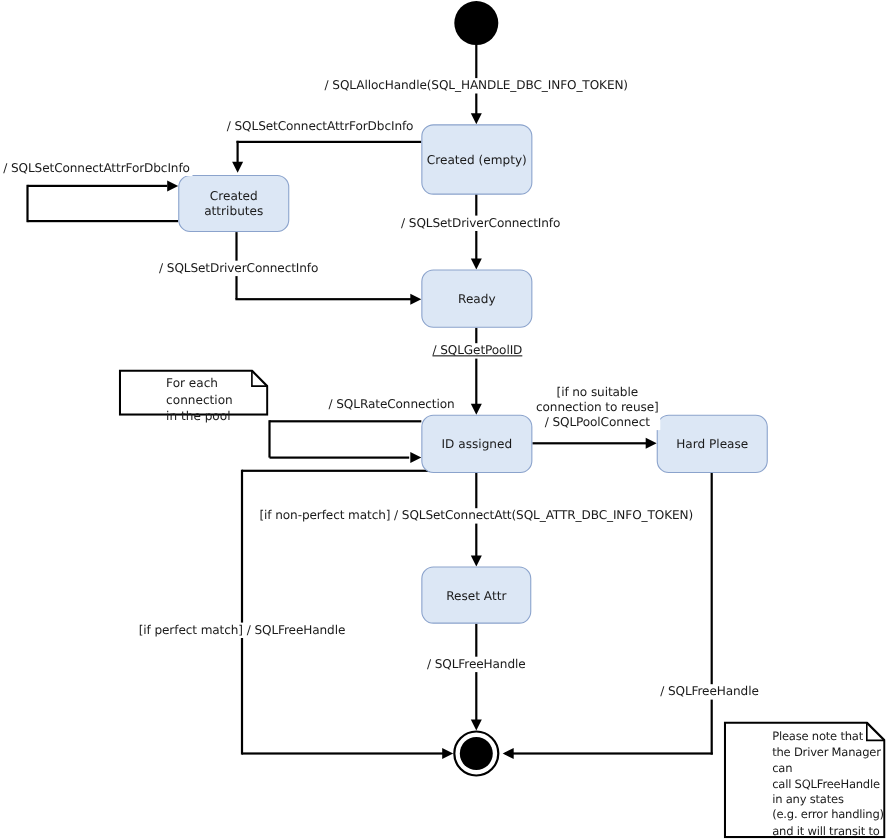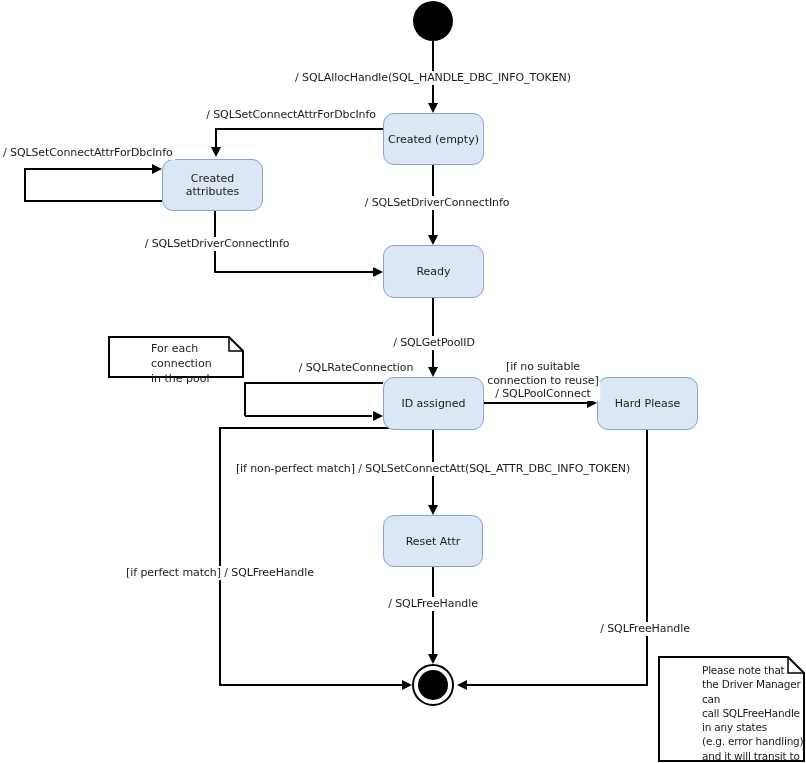--- a/index.html
+++ b/index.html
@@ -80,21 +80,21 @@
   <div class="arr down" style="left:428px;top:505px;"></div>
   <div class="arr down" style="left:428px;top:654px;"></div>
   <div class="arr right" style="left:402px;top:680px;"></div>
   <div class="arr left" style="left:457px;top:680px;"></div>
 
   <div class="initial"></div>
   <div class="final-outer">
     <div class="final-inner"></div>
   </div>
 
-  <div class="state" style="left:383px;top:113px;width:101px;height:52px;">
+  <div class="state" style="left:383px;top:113px;width:101px;height:64px;">
     <span class="cap">Created (empty)</span>
   </div>
   <div class="state" style="left:162px;top:159px;width:101px;height:52px;">
     <span class="cap narrow">Created attributes</span>
   </div>
   <div class="state" style="left:383px;top:245px;width:101px;height:53px;">
     <span class="cap">Ready</span>
   </div>
   <div class="state" style="left:383px;top:377px;width:101px;height:53px;">
     <span class="cap">ID assigned</span>
@@ -104,23 +104,23 @@
   </div>
   <div class="state" style="left:383px;top:515px;width:100px;height:52px;">
     <span class="cap">Reset Attr</span>
   </div>
 
   <div class="lbl center" style="left:433px;top:71px;">/ SQLAllocHandle(SQL_HANDLE_DBC_INFO_TOKEN)</div>
   <div class="lbl center" style="left:291px;top:108px;">/ SQLSetConnectAttrForDbcInfo</div>
   <div class="lbl" style="left:1px;top:146px;">/ SQLSetConnectAttrForDbcInfo</div>
   <div class="lbl center" style="left:437px;top:196px;">/ SQLSetDriverConnectInfo</div>
   <div class="lbl center" style="left:217px;top:237px;">/ SQLSetDriverConnectInfo</div>
-  <div class="lbl center" style="left:434px;top:336px;">/ SQLGetPoolID</div>
+  <div class="lbl center" style="left:434px;top:312px;text-decoration:underline;">/ SQLGetPoolID</div>
   <div class="lbl center" style="left:318px;top:361px;margin-left:38px;">/ SQLRateConnection</div>
-  <div class="lbl center multi" style="left:543px;top:360px;">[if no suitable
+  <div class="lbl center multi" style="left:543px;top:350px;">[if no suitable
 connection to reuse]
 / SQLPoolConnect</div>
   <div class="lbl center" style="left:433px;top:462px;">[if non-perfect match] / SQLSetConnectAtt(SQL_ATTR_DBC_INFO_TOKEN)</div>
   <div class="lbl center" style="left:433px;top:597px;">/ SQLFreeHandle</div>
   <div class="lbl center" style="left:220px;top:566px;">[if perfect match] / SQLFreeHandle</div>
   <div class="lbl center" style="left:645px;top:622px;">/ SQLFreeHandle</div>
 
   <div class="note note1" style="left:108px;top:336px;width:136px;height:42px;">
     <svg width="136" height="42" viewBox="0 0 136 42">
       <path d="M1,1 H121 L135,15 V41 H1 Z" fill="#ffffff" stroke="#000000" stroke-width="2"></path>

